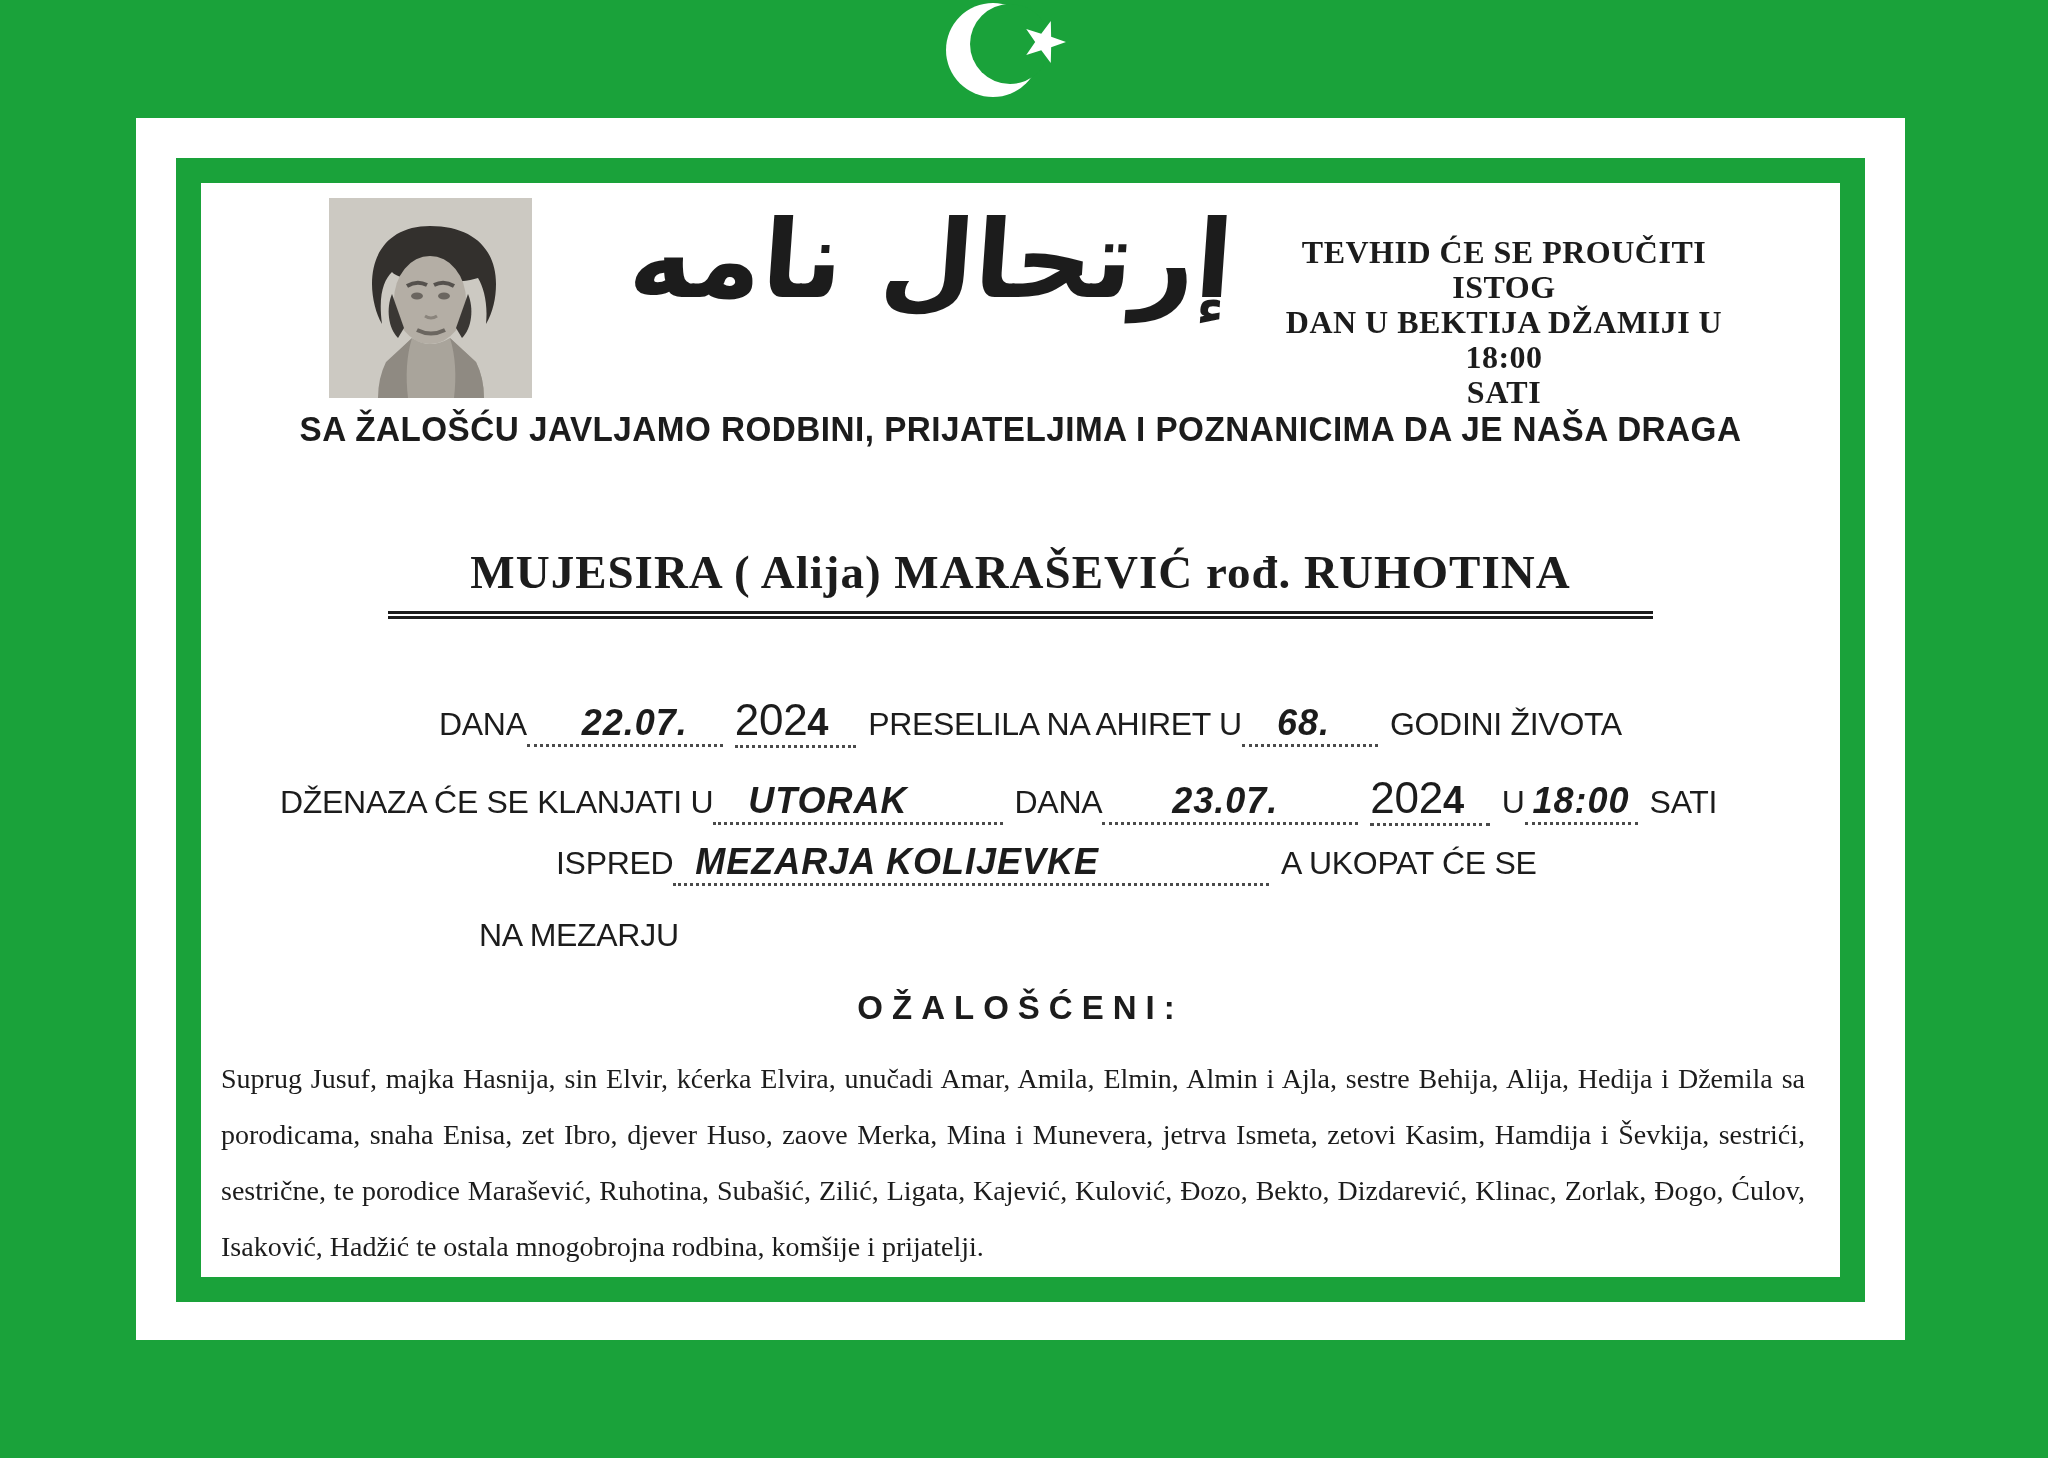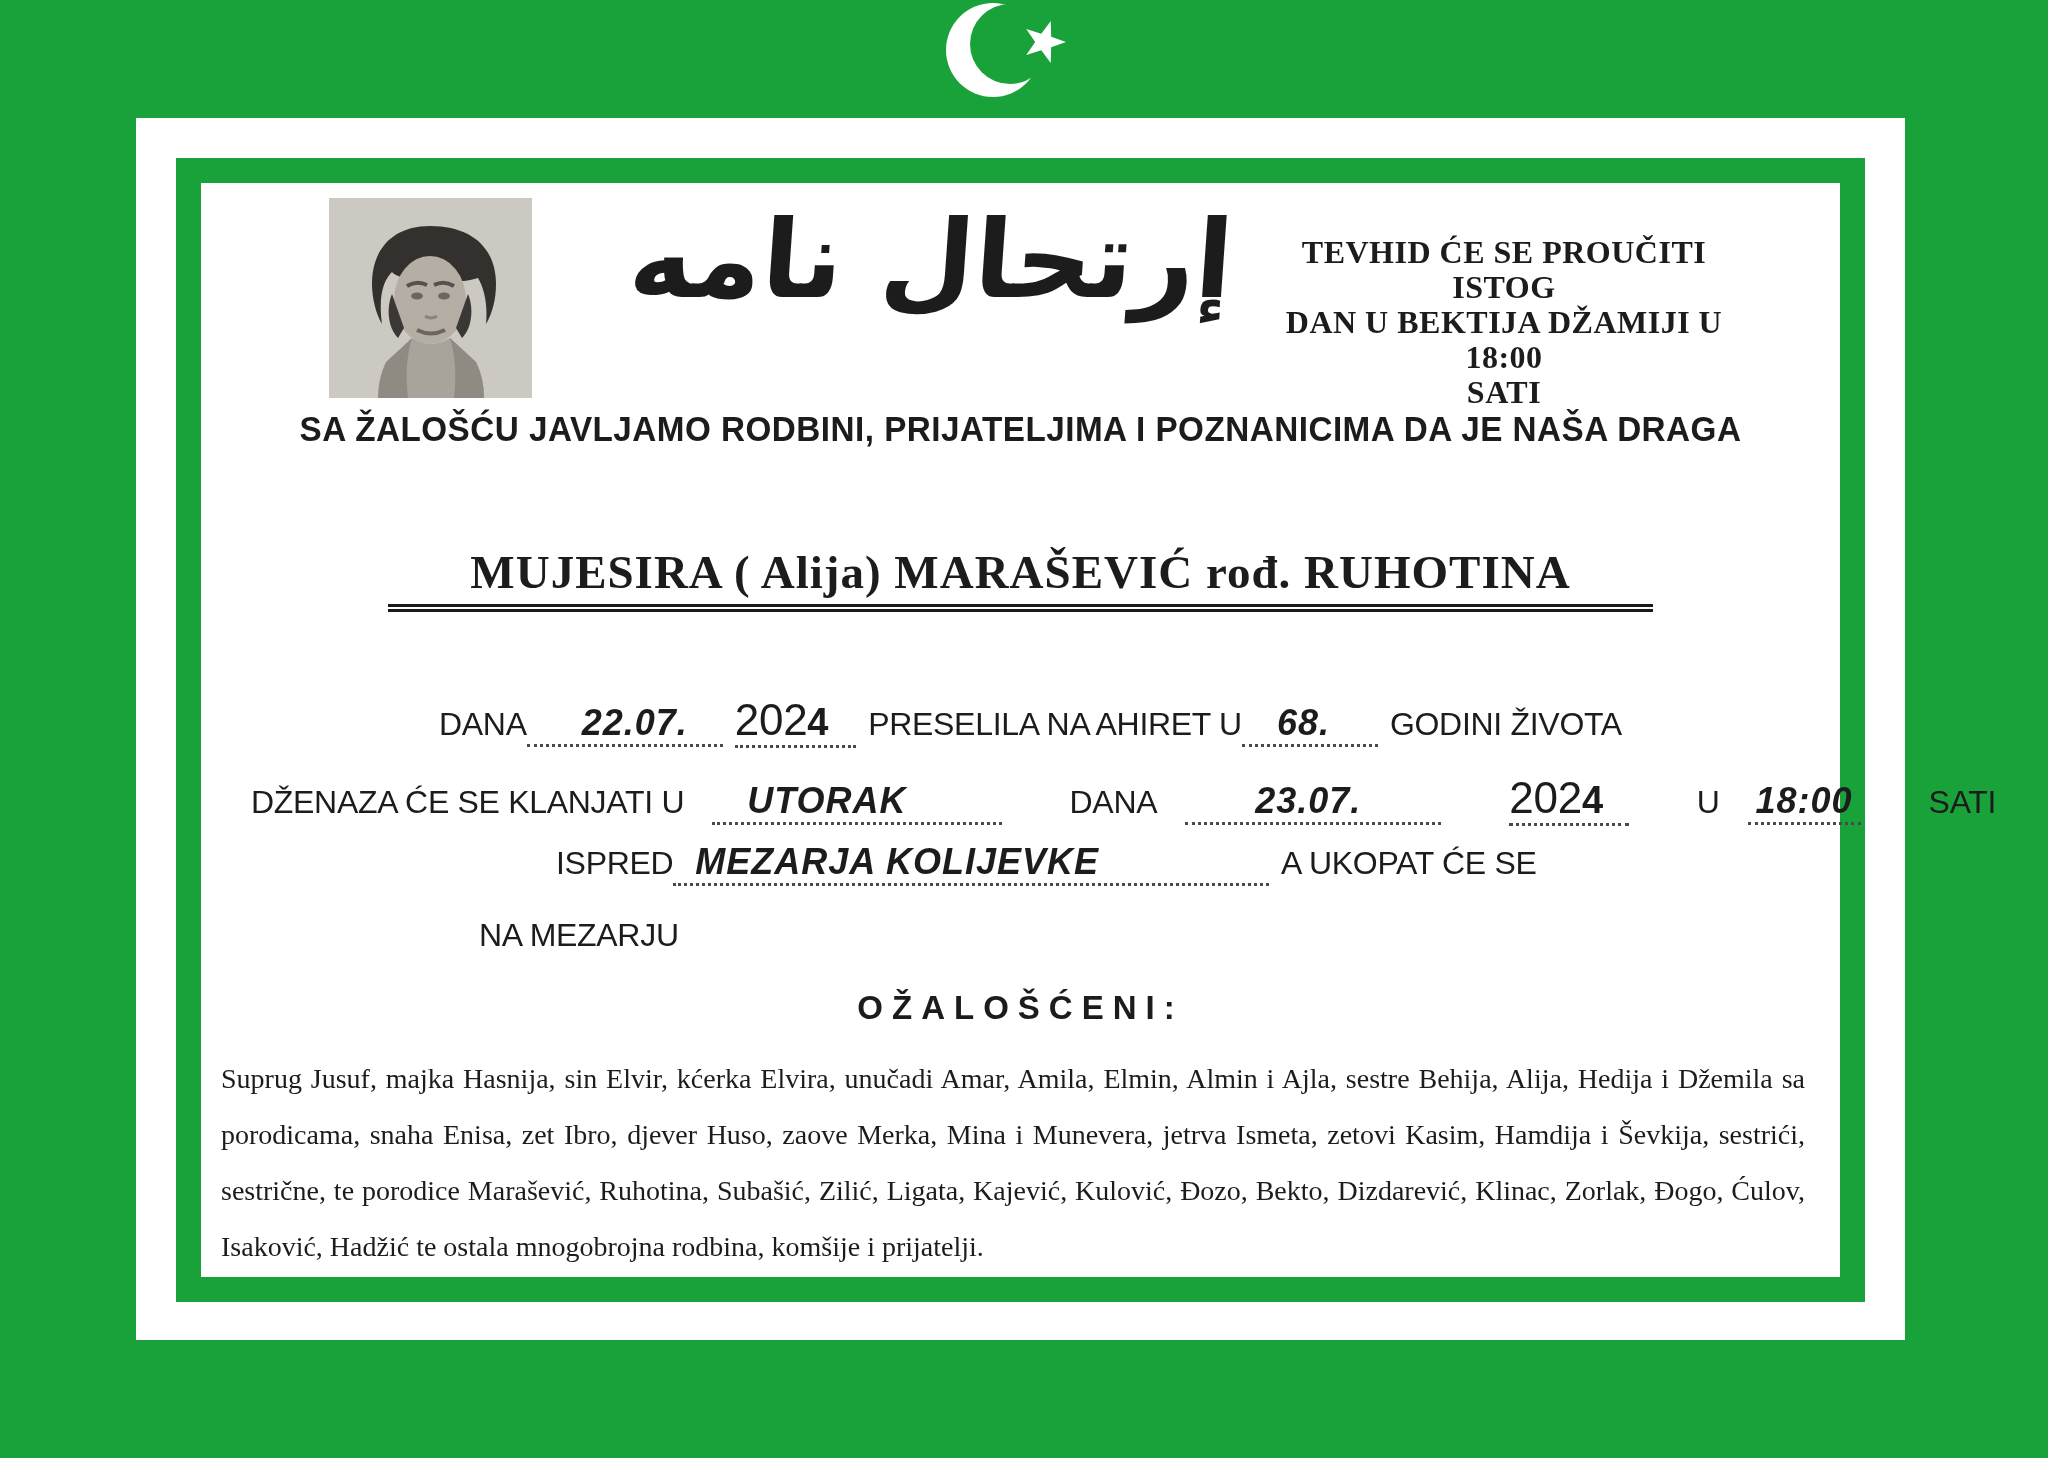--- a/index.html
+++ b/index.html
@@ -62,21 +62,21 @@
     transform:scaleX(.95);transform-origin:center;
     white-space:nowrap;
   }
   
   .name-wrap{
     position:absolute;left:0;top:362px;width:100%;
   }
   .name-rule{
     width:1265px;margin:0 auto;text-align:center;
     border-bottom:8px double #1b1b1b;
-    padding-bottom:5px;
+    padding-bottom:12px;
   }
   .name-rule .nm{
     font-family:"Liberation Serif",serif;
     font-weight:700;font-size:47px;letter-spacing:1px;
     white-space:nowrap;
   }
   
   .row{
     position:absolute;display:flex;align-items:baseline;
     white-space:nowrap;font-size:32px;letter-spacing:-.3px;
@@ -85,21 +85,21 @@
   .lbl{font-size:32px;}
   .fill{
     border-bottom:3px dotted #4a4a4a;
     font-weight:700;font-size:36px;letter-spacing:1px;
     display:inline-block;text-align:left;font-style:italic;
   }
   .yearseg{border-bottom:3px dotted #4a4a4a;display:inline-block;}
   .yearseg .yp{font-size:44px;font-weight:400;}
   .yearseg .yw{font-size:38px;font-weight:700;}
   .row1{left:238px;top:512px;}
-  .row2{left:50px;top:590px;gap:28px;}
+  .row2{left:79px;top:590px;}
   .row3{left:355px;top:658px;}
   .row4{left:278px;top:734px;}
   
   .mourn-head{
     position:absolute;left:0;top:806px;width:100%;
     text-align:center;font-weight:700;font-size:33px;letter-spacing:9px;
   }
   .mourn-text{
     position:absolute;left:20px;top:868px;width:1584px;
     font-family:"Liberation Serif",serif;

